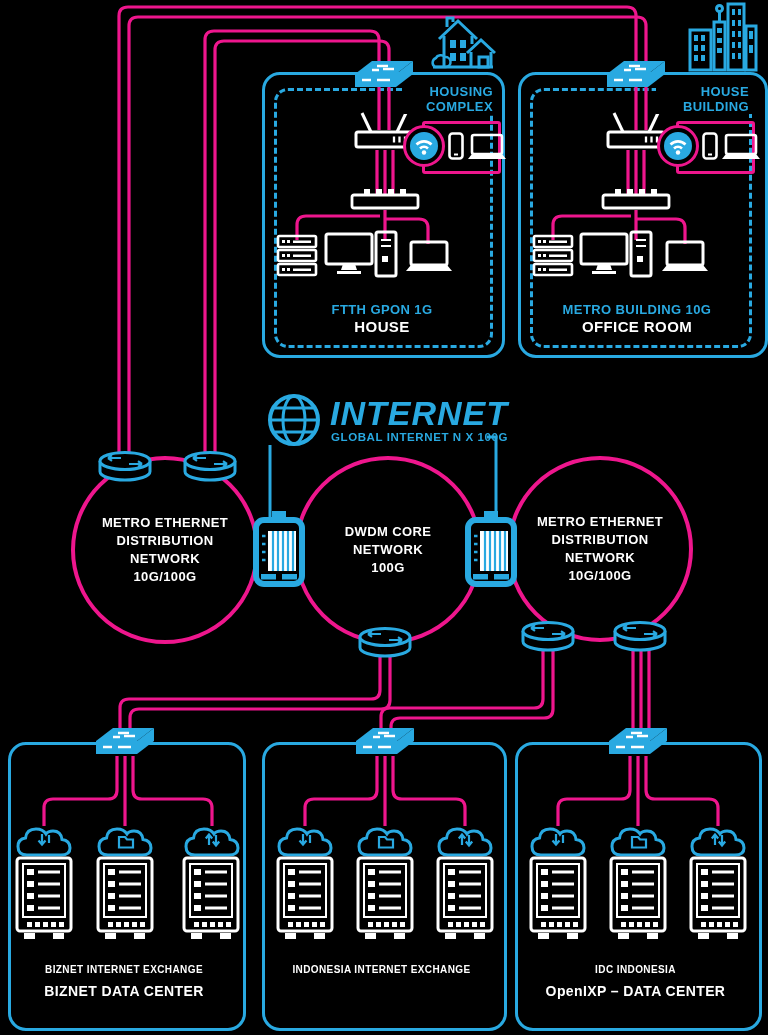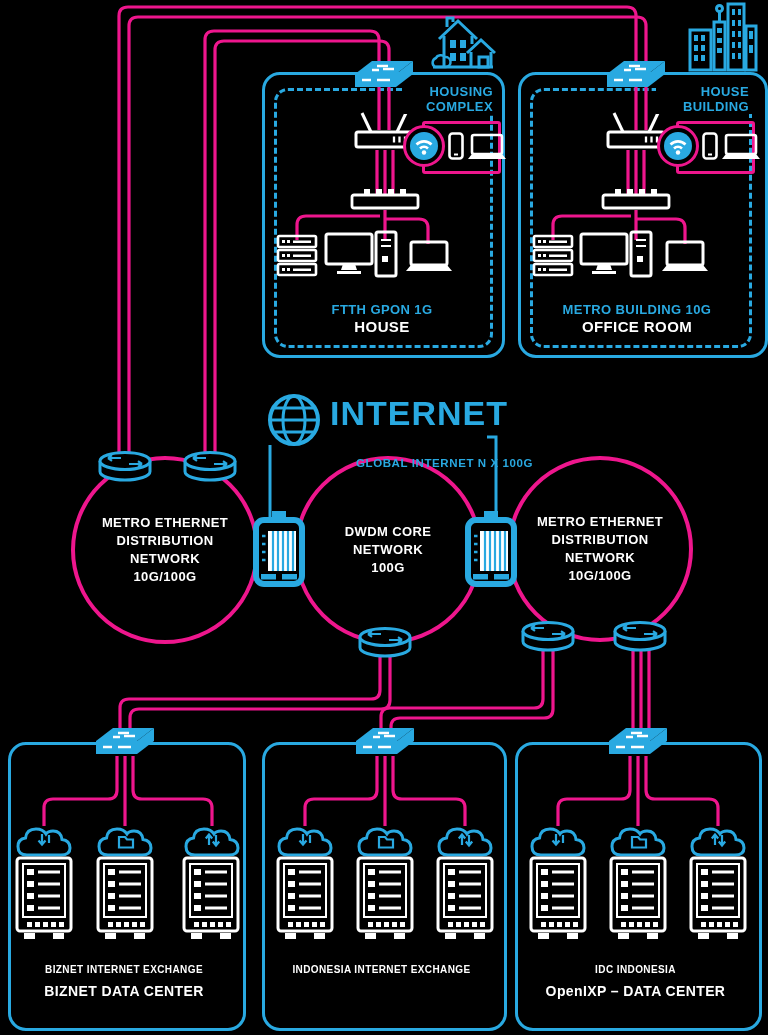--- a/index.html
+++ b/index.html
@@ -460,22 +460,22 @@
 <div class="lbl tag" style="left:656px;top:84px;width:90px;">
   <div>HOUSE</div>
   <div>BUILDING</div>
 </div>
 
 <div class="lbl cap-net" style="left:282px;top:302px;width:200px;">FTTH GPON 1G</div>
 <div class="lbl cap-room" style="left:282px;top:319px;width:200px;">HOUSE</div>
 <div class="lbl cap-net" style="left:537px;top:302px;width:200px;">METRO BUILDING 10G</div>
 <div class="lbl cap-room" style="left:537px;top:319px;width:200px;">OFFICE ROOM</div>
 
-<div class="lbl inet-title" style="left:330px;top:396px;">INTERNET</div>
-<div class="lbl inet-sub" style="left:331px;top:456px;margin-left:25px;">GLOBAL INTERNET N X 100G</div>
+<div class="lbl inet-title" style="left:330px;top:396px;font-style:italic;">INTERNET</div>
+<div class="lbl inet-sub" style="left:331px;top:430px;">GLOBAL INTERNET N X 100G</div>
 
 <div class="lbl ring-lbl" style="left:80px;top:514px;width:170px;">
   <div>METRO ETHERNET</div>
   <div>DISTRIBUTION</div>
   <div>NETWORK</div>
   <div>10G/100G</div>
 </div>
 <div class="lbl ring-lbl" style="left:303px;top:523px;width:170px;">
   <div>DWDM CORE</div>
   <div>NETWORK</div>

